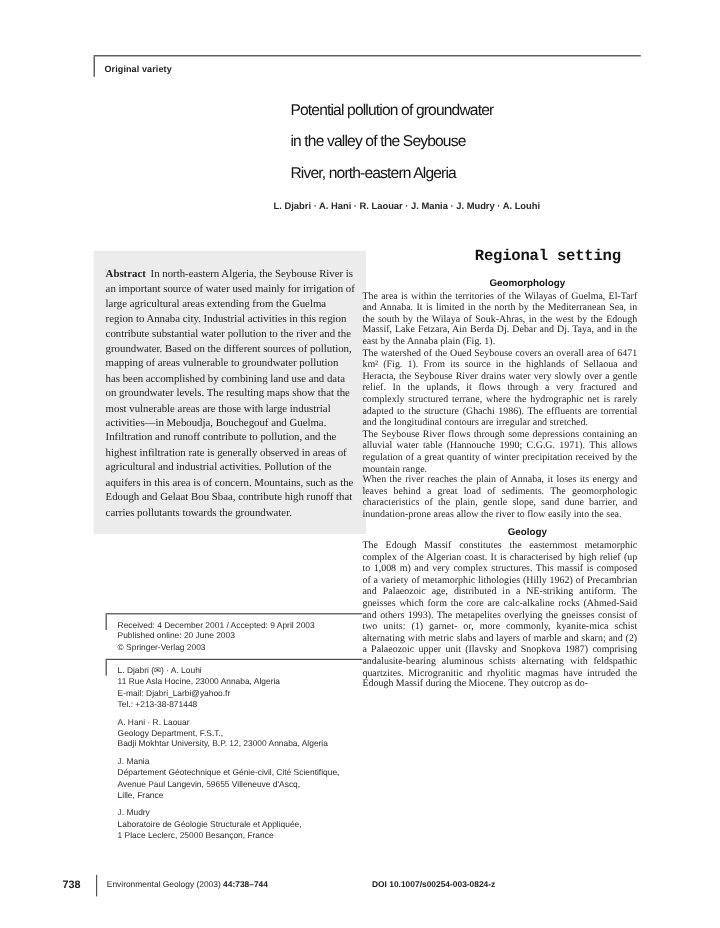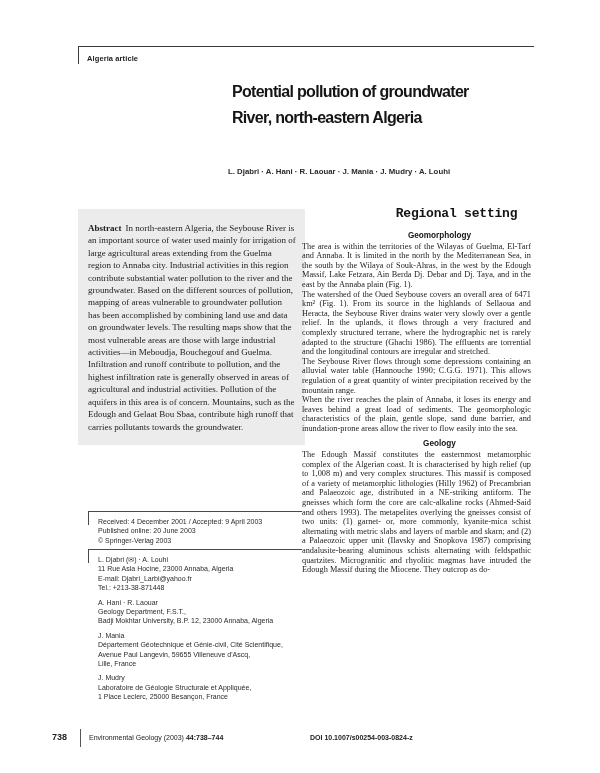--- a/index.html
+++ b/index.html
@@ -9,22 +9,22 @@
     font-family:"Liberation Serif", serif; color:#1c1c1c; overflow:hidden;
   }
 
   
   .toprule { position:absolute; left:78px; top:46px; width:456px; border-top:1.4px solid #3a3a3a; }
   .toprule::before { content:""; position:absolute; left:0; top:0; width:1.4px; height:17px; background:#3a3a3a; }
   .category { display:inline-block; padding:5px 0 0 9px; font-family:"Liberation Sans",sans-serif;
               font-weight:bold; font-size:7.5px; color:#222; letter-spacing:0.1px; }
 
   
-  .title { position:absolute; left:232px; top:79px; width:312px; font-family:"Liberation Sans",sans-serif;
-           font-weight:700; font-size:16px; line-height:26px; letter-spacing:-0.7px; color:#151515; }
+  .title { position:absolute; left:242px; top:79px; width:312px; font-family:"Liberation Sans",sans-serif;
+           font-weight:400; font-size:13px; line-height:26px; letter-spacing:-0.7px; color:#151515; }
   .authors { position:absolute; left:228px; top:167px; font-family:"Liberation Sans",sans-serif;
              font-weight:bold; font-size:7.8px; color:#2a2a2a; }
 
   
   .abstract-box { position:absolute; left:78px; top:209px; width:227px; background:#ececec;
                   padding:13px 9px 12px 10px; font-size:9px; line-height:12.4px; color:#1d1d1d; }
   .abstract-box .kw { margin-top:11px; }
   .b { font-weight:bold; }
   .lbl { margin-right:4px;text-align:center; }
 
@@ -54,25 +54,26 @@
   .footer .divider { position:absolute; left:80px; top:0; width:1.2px; height:18px; background:#555; }
   .footer .journal { position:absolute; left:89px; top:5px; font-size:7px; }
   .footer .doi { position:absolute; left:310px; top:5px; font-size:7px; font-weight:bold; }
 </style>
 </head>
 <body>
 
 <div class="page">
 
   <div class="toprule">
-    <span class="category">Algeria article</span>
+    <span class="category">Original variety</span>
   </div>
 
   <div class="title">
     <div>Potential pollution of groundwater</div>
+    <div>in the valley of the Seybouse</div>
     <div>River, north-eastern Algeria</div>
   </div>
 
   <div class="authors">L. Djabri · A. Hani · R. Laouar · J. Mania · J. Mudry · A. Louhi</div>
 
   <div class="abstract-box">
     <p class="abs"><span class="b lbl">Abstract</span><span>In north-eastern Algeria, the Seybouse River is an important source of water used mainly for irrigation of large agricultural areas extending from the Guelma region to Annaba city. Industrial activities in this region contribute substantial water pollution to the river and the groundwater. Based on the different sources of pollution, mapping of areas vulnerable to groundwater pollution has been accomplished by combining land use and data on groundwater levels. The resulting maps show that the most vulnerable areas are those with large industrial activities—in Meboudja, Bouchegouf and Guelma. Infiltration and runoff contribute to pollution, and the highest infiltration rate is generally observed in areas of agricultural and industrial activities. Pollution of the aquifers in this area is of concern. Mountains, such as the Edough and Gelaat Bou Sbaa, contribute high runoff that carries pollutants towards the groundwater.</span></p>
   </div>
 
   <div class="block history">

